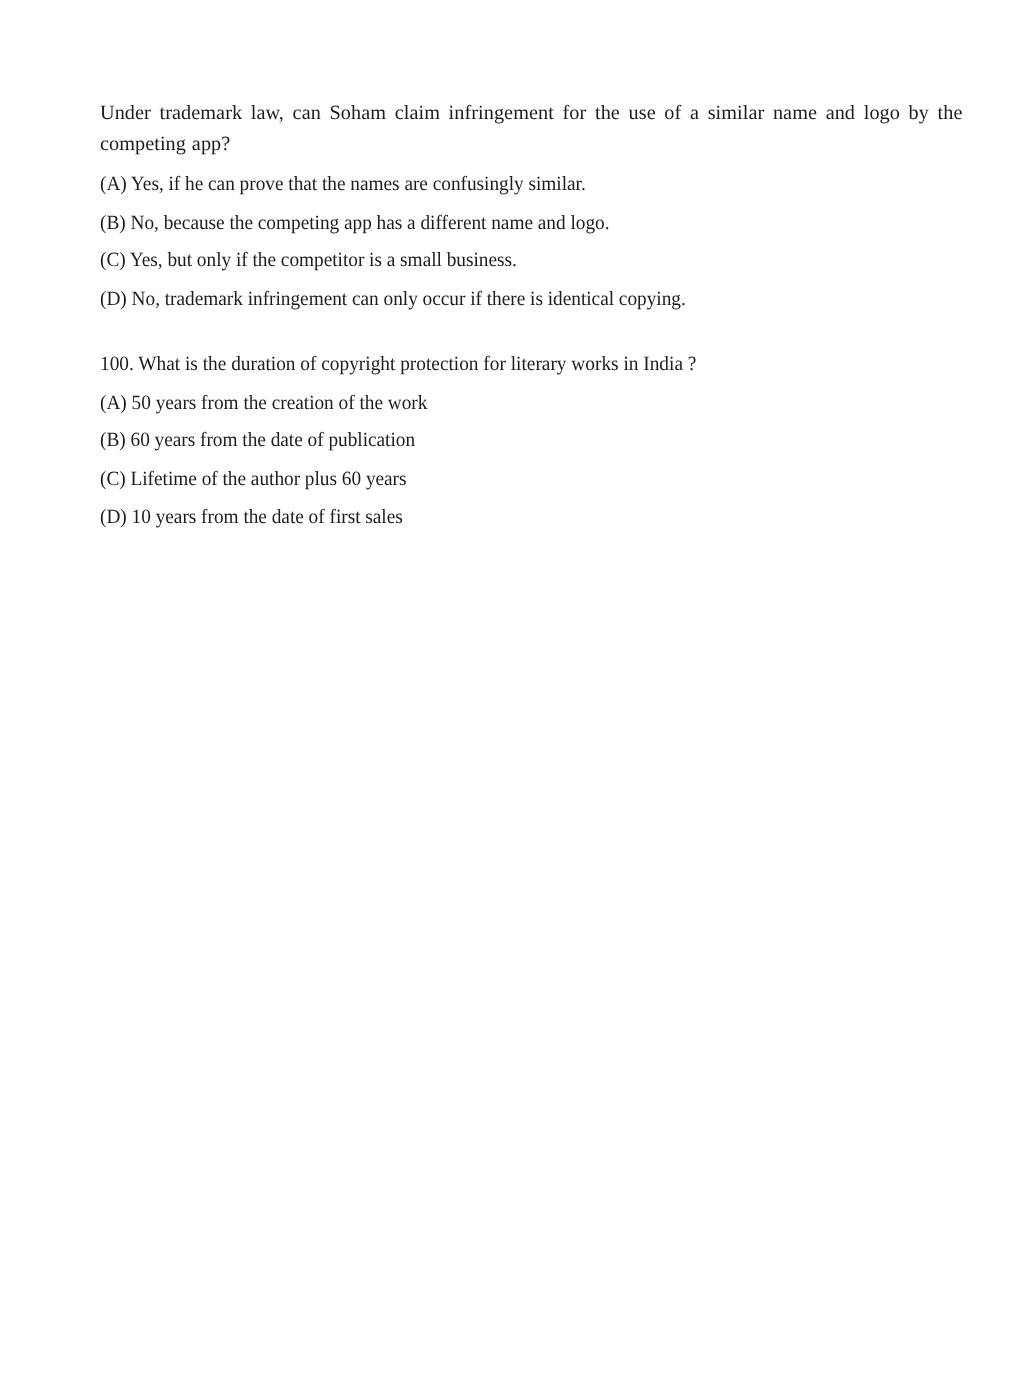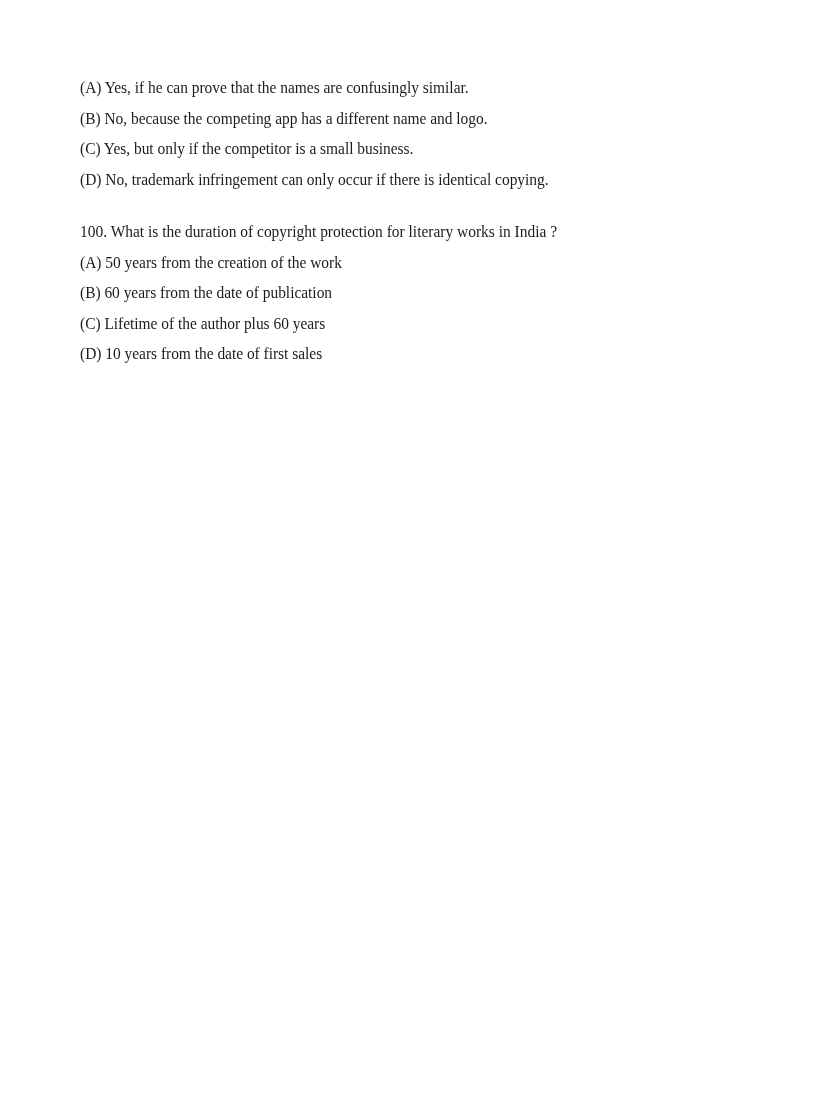--- a/index.html
+++ b/index.html
@@ -78,20 +78,21 @@
     transform-origin: left center;
   }
 </style>
 </head>
 <body>
 
 <div class="page">
   <div class="content">
 
     <div class="question-block">
+      <p class="question-stem">Under trademark law, can Soham claim infringement for the use of a similar name and logo by the competing app?</p>
 
       <p class="option">(A) Yes, if he can prove that the names are confusingly similar.</p>
 
       <p class="option">(B) No, because the competing app has a different name and logo.</p>
 
       <p class="option">(C) Yes, but only if the competitor is a small business.</p>
 
       <p class="option">(D) No, trademark infringement can only occur if there is identical copying.</p>
     </div>
 

